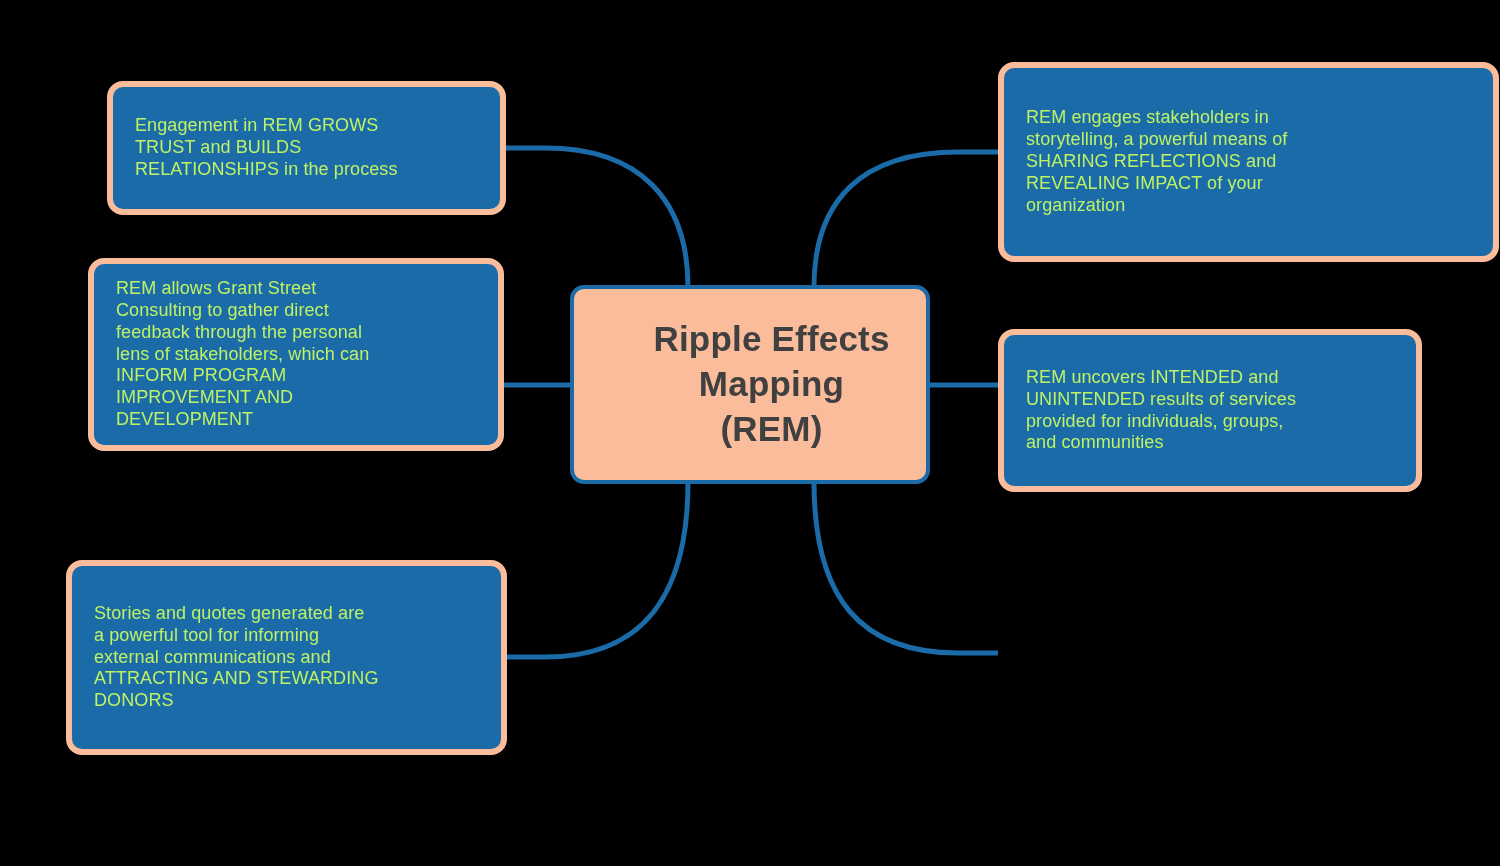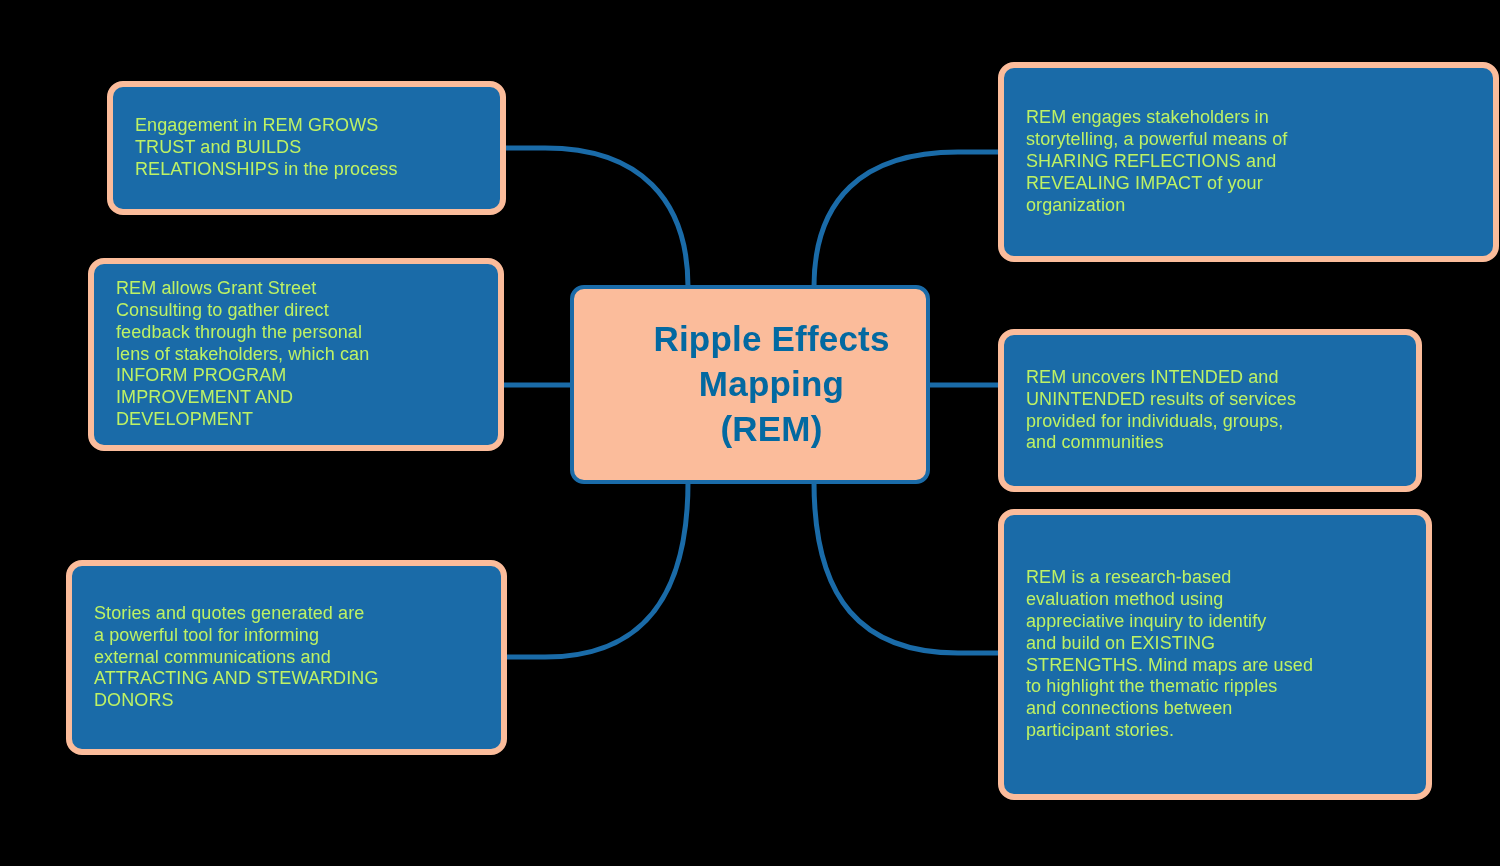--- a/index.html
+++ b/index.html
@@ -46,21 +46,21 @@
     letter-spacing: 0.1px;
     white-space: pre-line;
   }
   .center {
     background: #FBBC9B;
     border: 4px solid #1A6BA8;
     border-radius: 14px;
     justify-content: center;
   }
   .center .center-text {
-    color: #0369a1;
+    color: #404040;
     font-size: 35px;
     line-height: 1.28;
     font-weight: bold;
     text-align: center;
     white-space: pre-line;
     letter-spacing: 0.2px;
     margin-left: 43px;
   }
 </style>
 </head>
@@ -121,24 +121,14 @@
 organization</div>
   </div>
 
   <div class="node leaf" style="left:998px; top:305px; width:424px; height:163px;margin-top:24px;">
     <div class="leaf-text">REM uncovers INTENDED and
 UNINTENDED results of services
 provided for individuals, groups,
 and communities</div>
   </div>
 
-  <div class="node leaf" style="left:998px; top:509px; width:434px; height:291px;">
-    <div class="leaf-text">REM is a research-based
-evaluation method using
-appreciative inquiry to identify
-and build on EXISTING
-STRENGTHS. Mind maps are used
-to highlight the thematic ripples
-and connections between
-participant stories.</div>
-  </div>
 
 </div>
 
 </body></html>

